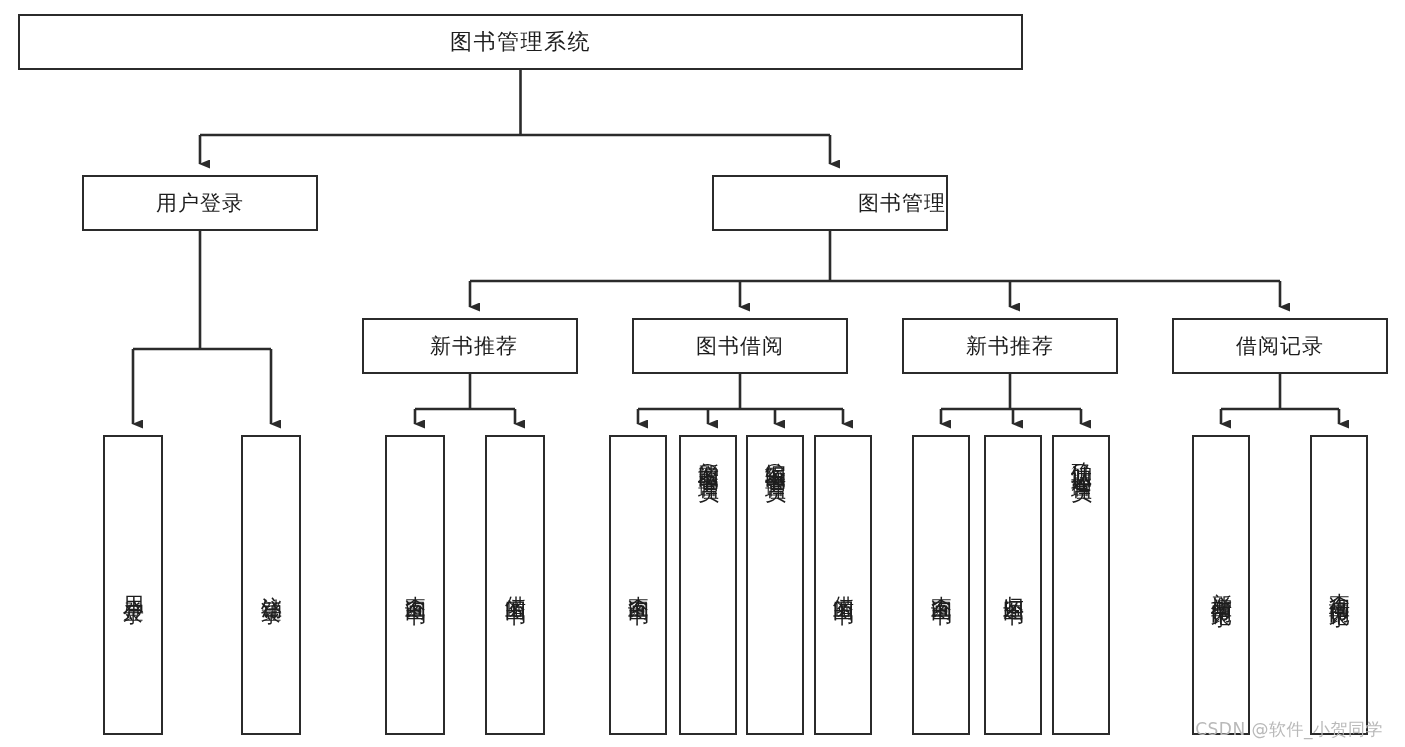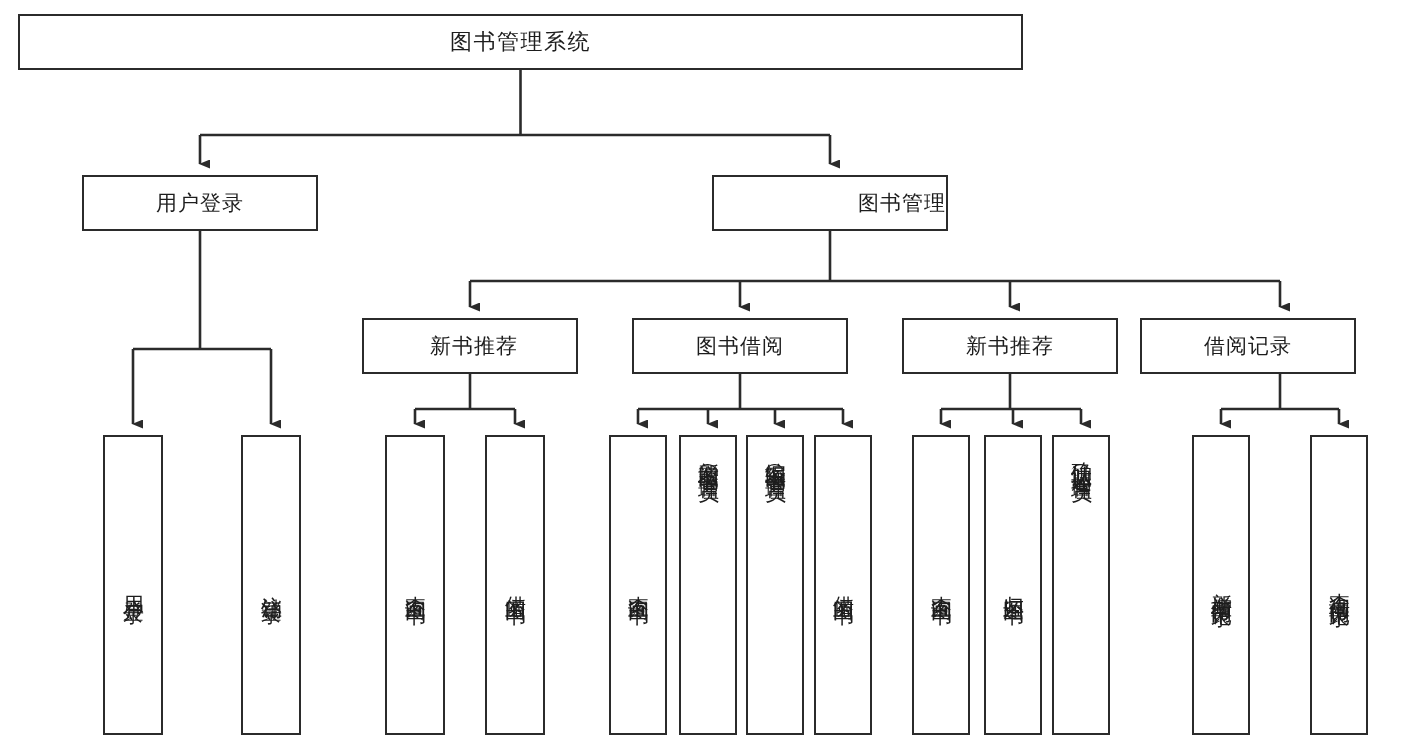--- a/index.html
+++ b/index.html
@@ -140,21 +140,21 @@
       </div>
       <div class="node horiz" style="left: 362px; top: 318px; width: 216px; height: 56px; padding-left: 8px;">
         <span class="node-label">新书推荐</span>
       </div>
       <div class="node horiz" style="left: 632px; top: 318px; width: 216px; height: 56px;">
         <span class="node-label">图书借阅</span>
       </div>
       <div class="node horiz" style="left: 902px; top: 318px; width: 216px; height: 56px;">
         <span class="node-label">新书推荐</span>
       </div>
-      <div class="node horiz" style="left: 1140px; top: 318px; width: 216px; height: 56px;">
+      <div class="node horiz" style="left: 1172px; top: 318px; width: 216px; height: 56px;">
         <span class="node-label">借阅记录</span>
       </div>
       <div class="node vert center" style="left: 103px; top: 435px; width: 60px; height: 300px;">
         <span class="node-label">用户登录</span>
       </div>
       <div class="node vert center" style="left: 241px; top: 435px; width: 60px; height: 300px;">
         <span class="node-label">注销登录</span>
       </div>
       <div class="node vert center" style="left: 385px; top: 435px; width: 60px; height: 300px;">
         <span class="node-label">查询图书</span>
@@ -184,14 +184,15 @@
         <span class="node-label">确认归还（管理员）</span>
       </div>
       <div class="node vert center" style="left: 1192px; top: 435px; width: 58px; height: 300px;">
         <span class="node-label">新增借阅记录</span>
       </div>
       <div class="node vert center" style="left: 1310px; top: 435px; width: 58px; height: 300px;">
         <span class="node-label">查询借阅记录</span>
       </div>
     </div>
 
+  <div id="watermark">CSDN @软件_小贺同学</div>
 
 </div>
 
 </body></html>

